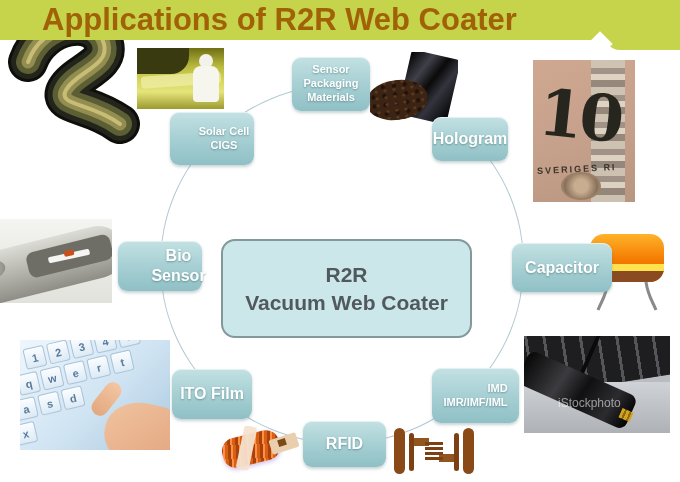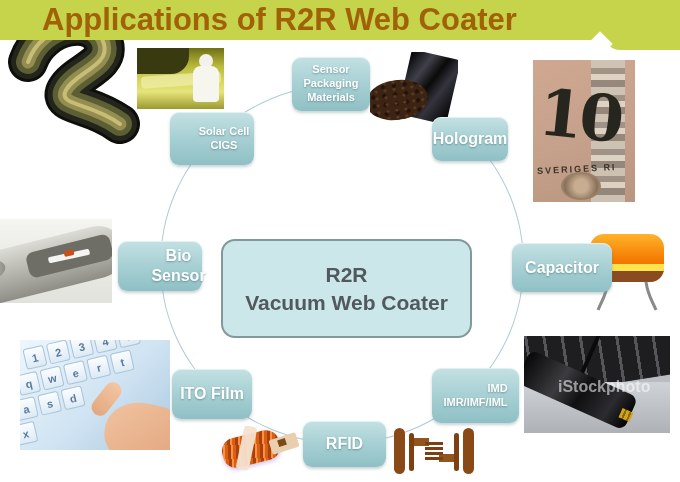--- a/index.html
+++ b/index.html
@@ -82,21 +82,21 @@
     background-color:#55565a;
     background-image:repeating-linear-gradient(90deg,#1e1e20 0 15px,#55565a 15px 18px),
                      repeating-linear-gradient(0deg, rgba(0,0,0,0) 0 13px, rgba(190,190,195,0.9) 13px 15px); }
   .ldeck { position:absolute; left:0; top:46px; width:146px; height:51px;
     background:linear-gradient(180deg,#cfd2d6,#aeb1b6); }
   .usb { position:absolute; left:-6px; top:36px; width:118px; height:36px; border-radius:8px; transform:rotate(24deg);
     background:linear-gradient(100deg,#060606 0%,#3c3c40 35%,#101012 55%,#2c2c30 80%,#000 100%); }
   .usb-ant { position:absolute; left:64px; top:-6px; width:4px; height:50px; background:#0a0a0a; transform:rotate(24deg); }
   .usb-tip { position:absolute; left:96px; top:74px; width:12px; height:10px; transform:rotate(24deg);
     background:repeating-linear-gradient(90deg,#d2a31f 0 3px,#8a6a10 3px 5px); }
-  .wm { position:absolute; left:34px; top:42px; color:rgba(255,255,255,0.55); font-size:16px; font-weight:bold; z-index:2; }
+  .wm { position:absolute; left:34px; top:60px; color:rgba(255,255,255,0.55); font-size:12px; font-weight:normal; z-index:2; }
 
   .ph-rfid { left:392px; top:424px; width:84px; height:54px; background:transparent; }
 
   .ph-coil { left:218px; top:426px; width:82px; height:48px; }
   .coil-body { position:absolute; left:4px; top:8px; width:58px; height:30px; border-radius:13px; transform:rotate(-14deg);
     background:repeating-linear-gradient(100deg,#a8420c 0 3px,#ff8f45 3px 5px,#d85f14 5px 8px);
     box-shadow:0 2px 4px rgba(150,120,220,0.45); }
   .coil-ribbon { position:absolute; left:22px; top:0px; width:13px; height:44px; background:#f6e1cf; transform:rotate(12deg); border-radius:3px; opacity:.95; }
   .coil-tab { position:absolute; left:52px; top:10px; width:28px; height:15px; background:#e9cfae; transform:rotate(-18deg); border-radius:2px; }
   .coil-chip { position:absolute; left:60px; top:13px; width:8px; height:7px; background:#7a4a18; transform:rotate(-18deg); }

